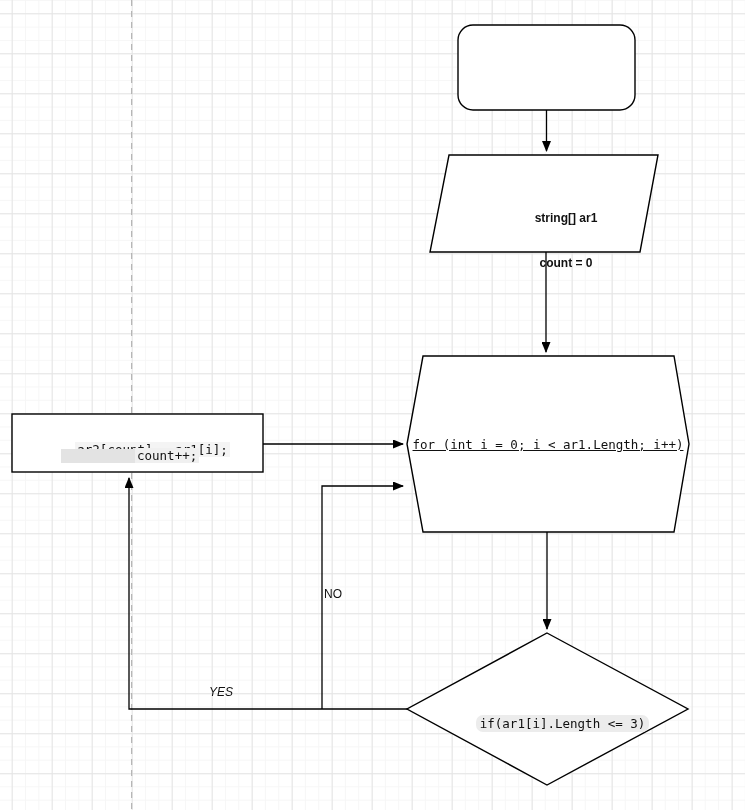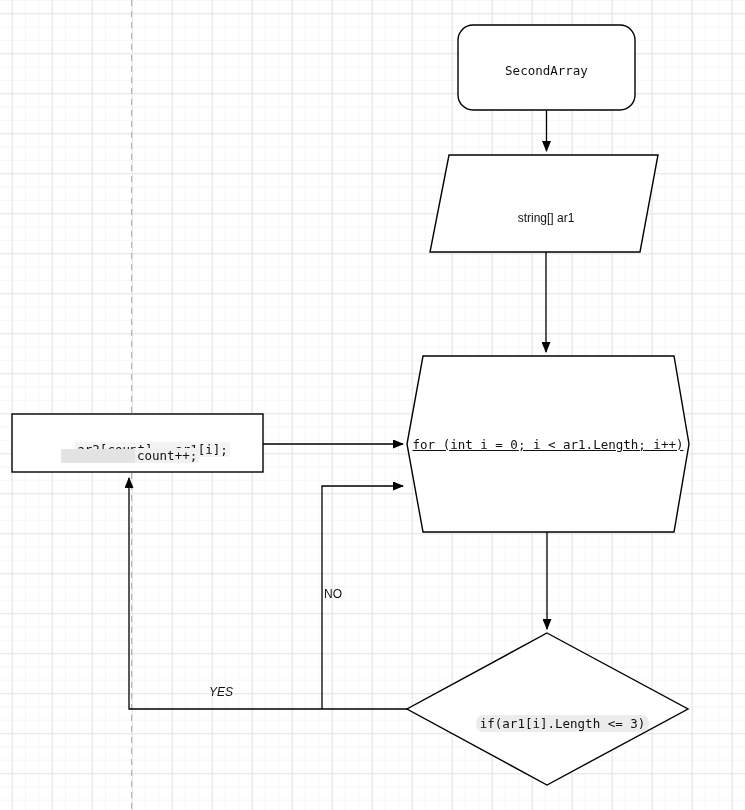--- a/index.html
+++ b/index.html
@@ -98,24 +98,24 @@
 
     <g>
       <rect class="shape" x="458" y="25" width="177" height="85" rx="15" ry="15"></rect>
       <polygon class="shape" points="449,155 658,155 640,252 430,252"></polygon>
       <polygon class="shape" points="423,356 674,356 689,444 674,532 423,532 407,444"></polygon>
       <rect class="shape" x="12" y="414" width="251" height="58"></rect>
       <polygon class="shape" points="547,633 688,709 547,785 407,709"></polygon>
     </g>
   </svg>
 
-  <div class="lbl mono center" style="left:458px; top:63px; width:177px;">SecondArray</div>
 
-  <div class="lbl sans center" style="left:440px; top:181px; width:212px;">
+  <div class="lbl sans center" style="left:460px; top:181px; width:212px;font-weight:bold;">
     <div>string[] ar1</div>
+    <div>count = 0</div>
   </div>
 
   <div class="lbl mono center" style="left:404px; top:437px; width:288px;text-decoration:underline;">for (int i = 0; i &lt; ar1.Length; i++)</div>
 
   <div class="lbl mono center" style="left:12px; top:427px; width:251px;">
     <span class="hl-light">ar2[count] = ar1[i];</span>
   </div>
   <div class="lbl mono assign-line2" style="left:61px; top:448px;align-items:center;">
     <span class="blur-patch"></span>
     <span class="hl-count">count++;</span>

